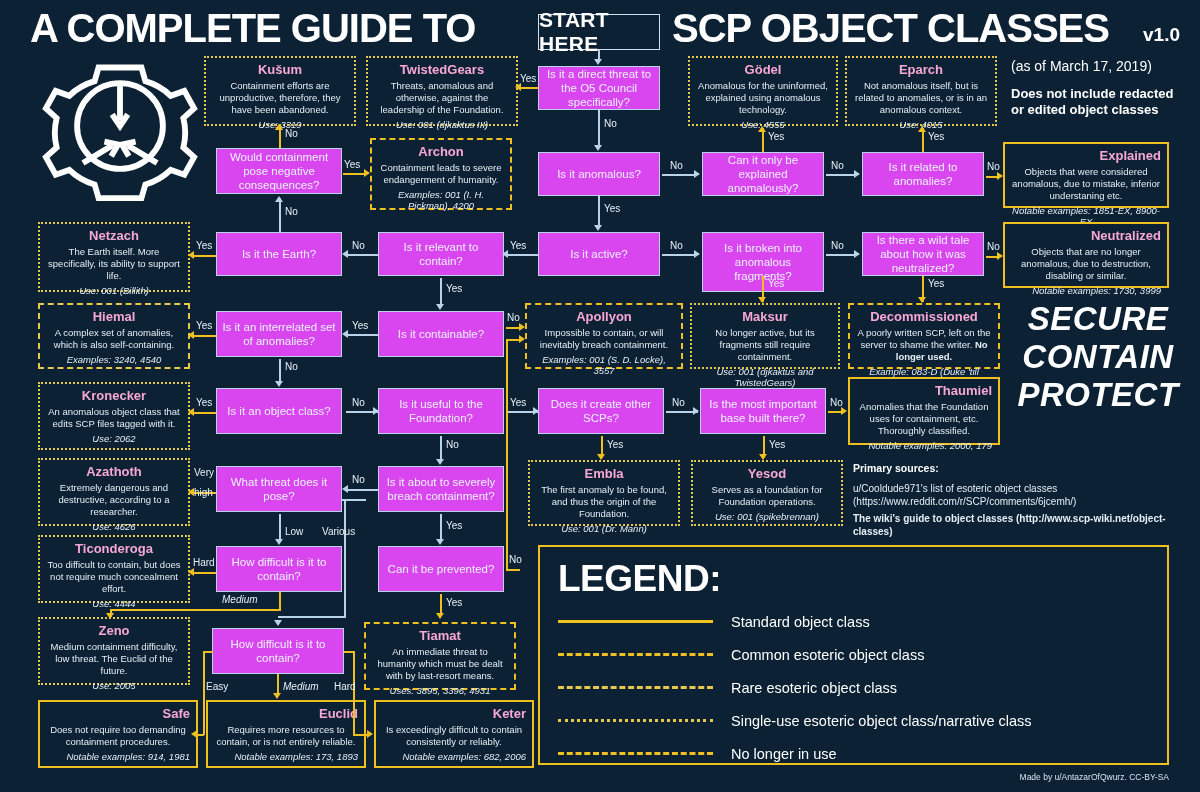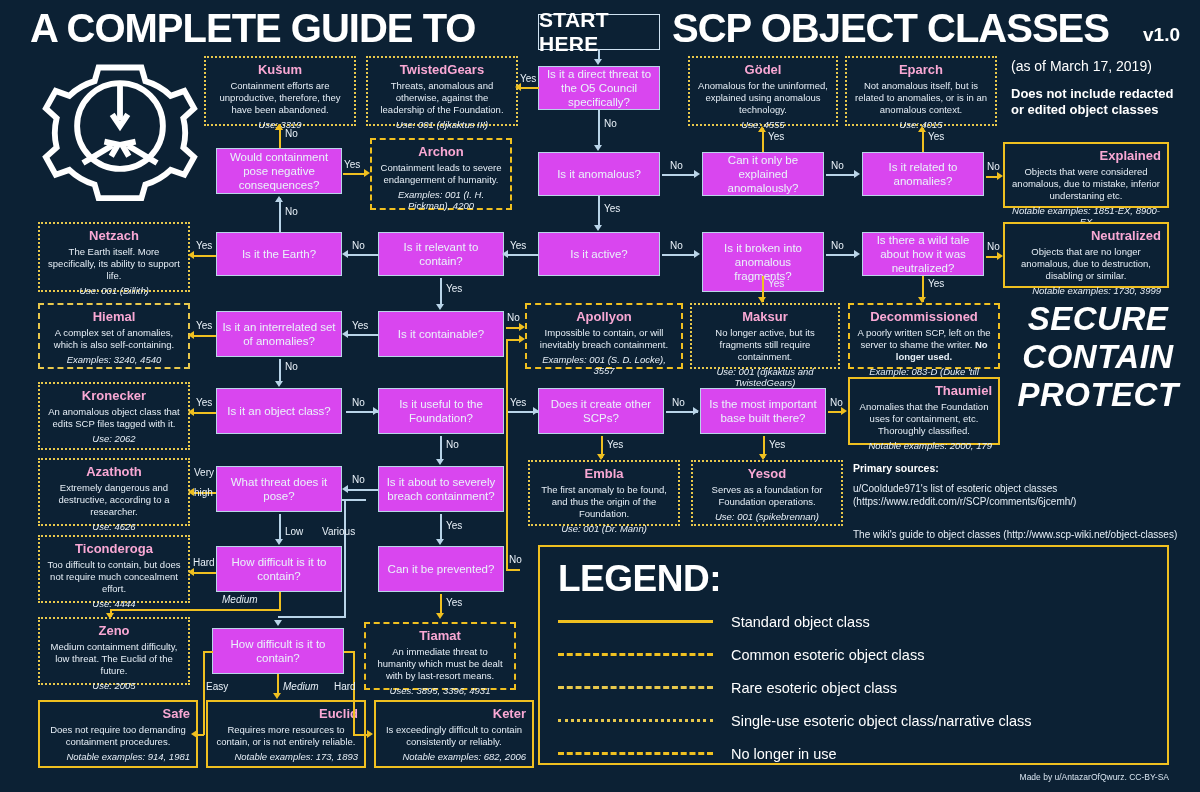--- a/index.html
+++ b/index.html
@@ -542,21 +542,21 @@
   <div class="abs motto" style="left:1008px;top:300px;width:180px;">
     <div>SECURE</div>
     <div>CONTAIN</div>
     <div>PROTECT</div>
   </div>
 
   <div class="abs" style="left:853px;top:462px;width:340px;">
     <div class="src-title">Primary sources:</div>
     <div class="src-line" style="margin-top:8px;">u/Cooldude971's list of esoteric object classes</div>
     <div class="src-line">(https://www.reddit.com/r/SCP/comments/6jcemh/)</div>
-    <div class="src-line" style="margin-top:20px;">The wiki's guide to object classes (http://www.scp-wiki.net/object-classes)</div>
+    <div class="src-line" style="margin-top:4px;font-weight:bold;">The wiki's guide to object classes (http://www.scp-wiki.net/object-classes)</div>
   </div>
 
   <div class="abs legend-panel" style="left:538px;top:545px;width:631px;height:220px;padding:12px 18px;">
     <div class="legend-title">LEGEND:</div>
     <div style="margin-top:6px;">
       <div class="legend-row">
         <div class="legend-key k-standard"></div>
         <div class="legend-label">Standard object class</div>
       </div>
       <div class="legend-row">

